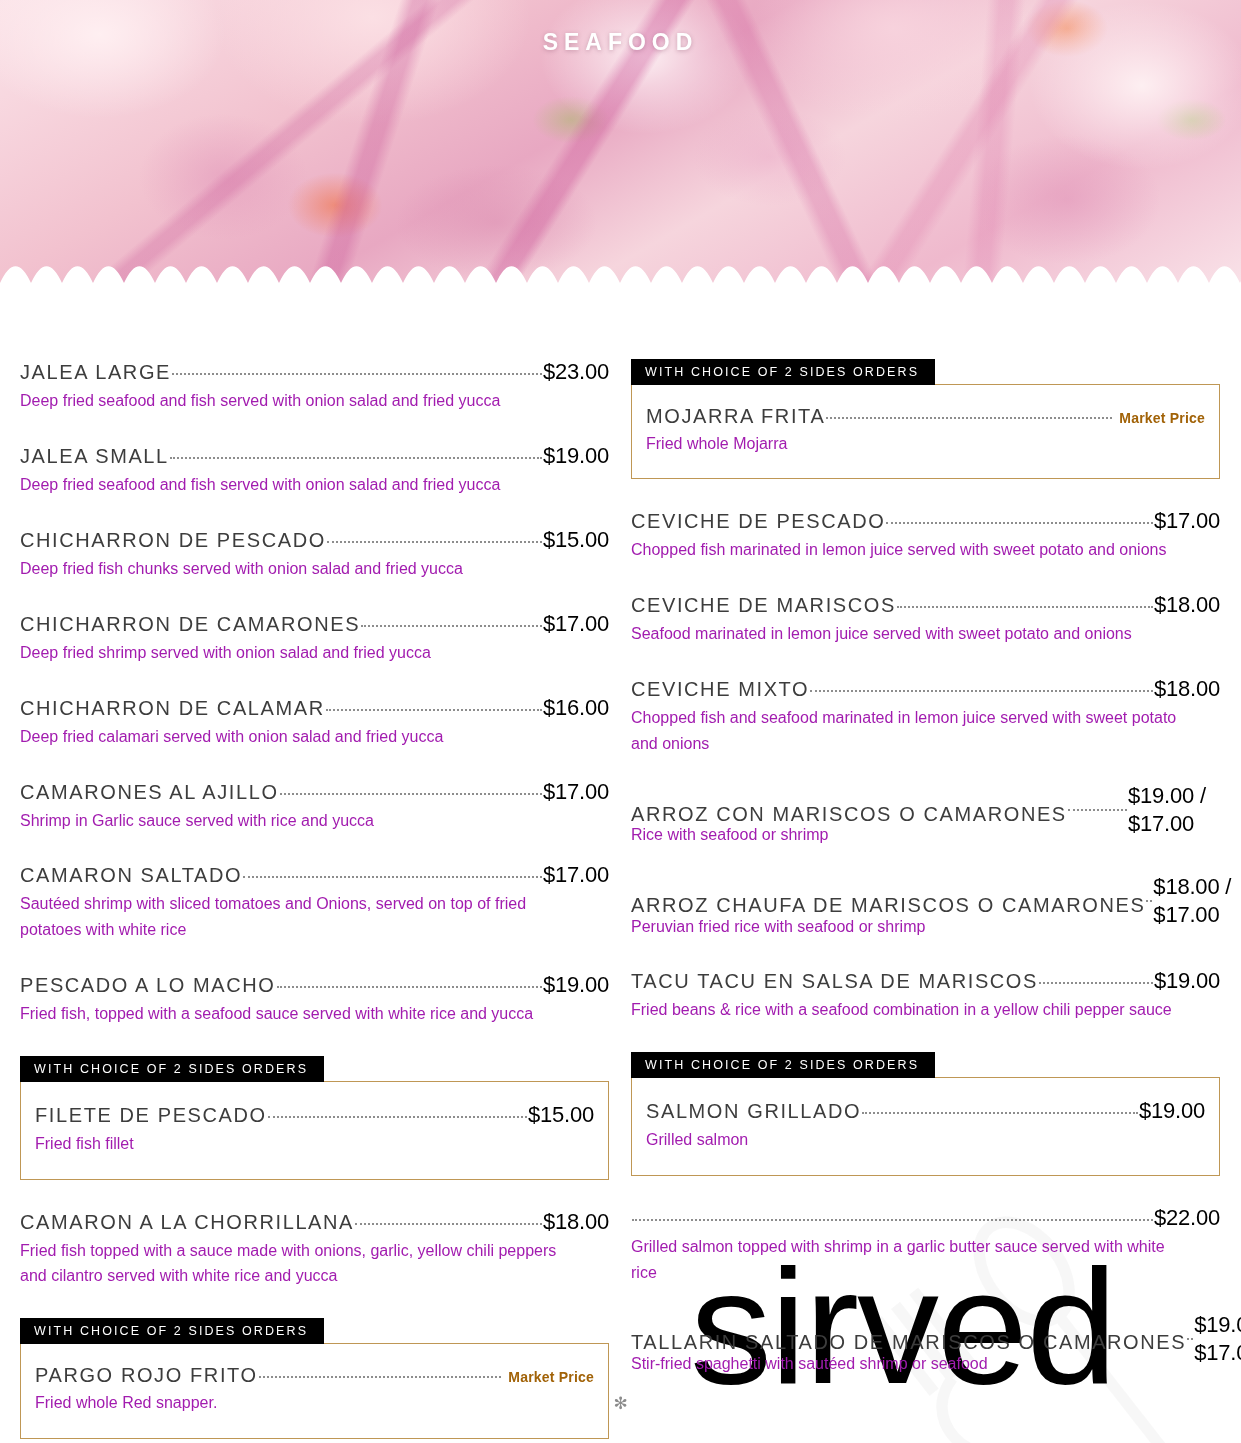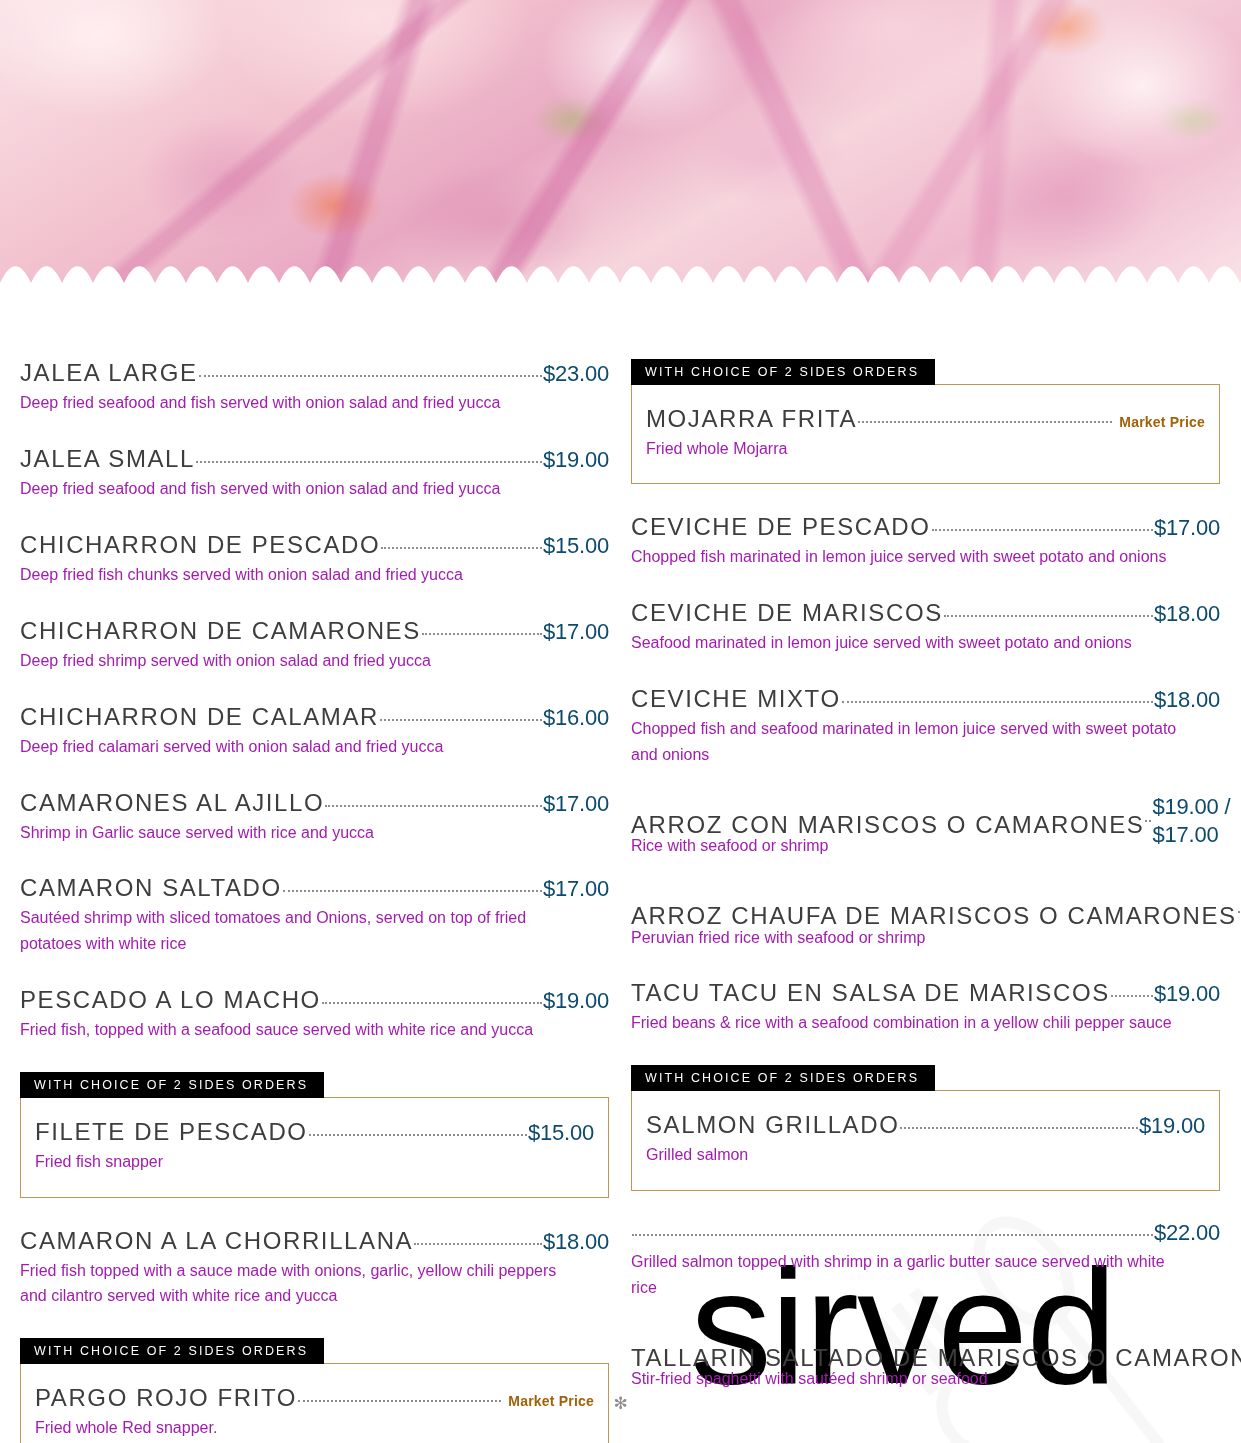--- a/index.html
+++ b/index.html
@@ -118,37 +118,37 @@
   
   .item { margin-bottom: 29px; }
   .item:last-child { margin-bottom: 0; }
 
   .item-head {
     display: flex;
     align-items: baseline;
     width: 100%;
   }
   .item-name {
-    font-size: 24px;
+    font-size: 20px;
     letter-spacing: 1.6px;
     color: #3d3d3d;
     white-space: nowrap;
     font-weight: normal;
   }
   .leader {
     flex: 1 1 auto;
     min-width: 6px;
     border-bottom: 2.5px dotted #8d8d8d;
     transform: translateY(-4px);
     margin: 0 1px;
     height: 1px;
   }
   .item-price {
     font-size: 22px;
-    color: #0c4a6e;
+    color: #000000;
     white-space: nowrap;
     font-weight: normal;
     letter-spacing: -0.2px;
   }
   .item-price.market {
     font-size: 14px;
     font-weight: bold;
     letter-spacing: 0.2px;
     color: #a16207;
     padding-left: 6px;
@@ -202,20 +202,21 @@
     color: #8c8c8c;
     line-height: 1;
   }
 </style>
 </head>
 <body>
 
 <div class="hero">
   <div class="hero-photo"></div>
   <div class="hero-strands"></div>
+  <div class="hero-title">SEAFOOD</div>
   <svg class="hero-scallop" viewBox="0 0 1241 22" preserveAspectRatio="none" xmlns="http://www.w3.org/2000/svg">
     <path id="scallop-path" fill="#ffffff" d="M0 22 L0 20 Q 15.5 -13.64 31 20 Q 46.5 -13.64 62 20 Q 77.5 -13.64 93 20 Q 108.5 -13.64 124 20 Q 139.5 -13.64 155 20 Q 170.5 -13.64 186 20 Q 201.5 -13.64 217 20 Q 232.5 -13.64 248 20 Q 263.5 -13.64 279 20 Q 294.5 -13.64 310 20 Q 325.5 -13.64 341 20 Q 356.5 -13.64 372 20 Q 387.5 -13.64 403 20 Q 418.5 -13.64 434 20 Q 449.5 -13.64 465 20 Q 480.5 -13.64 496 20 Q 511.5 -13.64 527 20 Q 542.5 -13.64 558 20 Q 573.5 -13.64 589 20 Q 604.5 -13.64 620 20 Q 635.5 -13.64 651 20 Q 666.5 -13.64 682 20 Q 697.5 -13.64 713 20 Q 728.5 -13.64 744 20 Q 759.5 -13.64 775 20 Q 790.5 -13.64 806 20 Q 821.5 -13.64 837 20 Q 852.5 -13.64 868 20 Q 883.5 -13.64 899 20 Q 914.5 -13.64 930 20 Q 945.5 -13.64 961 20 Q 976.5 -13.64 992 20 Q 1007.5 -13.64 1023 20 Q 1038.5 -13.64 1054 20 Q 1069.5 -13.64 1085 20 Q 1100.5 -13.64 1116 20 Q 1131.5 -13.64 1147 20 Q 1162.5 -13.64 1178 20 Q 1193.5 -13.64 1209 20 Q 1224.5 -13.64 1240 20 Q 1255.5 -13.64 1271 20 Q 1286.5 -13.64 1302 20 L1241 22 Z"></path>
   </svg>
 </div>
 
 <div class="menu-body">
 
   <div class="watermark-layer">
     <svg class="wm-cutlery" viewBox="0 0 200 200" xmlns="http://www.w3.org/2000/svg">
       <g transform="rotate(-38 100 100)" fill="none" stroke="#f2f2f2" stroke-width="7">
@@ -294,21 +295,21 @@
           </div>
           <div class="item-desc">Fried fish, topped with a seafood sauce served with white rice and yucca</div>
         </div>
         <div class="sides-group"><div class="sides-badge">WITH CHOICE OF 2 SIDES ORDERS</div><div class="sides-box">
             <div class="item">
               <div class="item-head">
                 <span class="item-name">FILETE DE PESCADO</span>
                 <span class="leader"></span>
                 <span class="item-price">$15.00</span>
               </div>
-              <div class="item-desc">Fried fish snapper</div>
+              <div class="item-desc">Fried fish fillet</div>
             </div>
           </div></div>
         <div class="item">
           <div class="item-head">
             <span class="item-name">CAMARON A LA CHORRILLANA</span>
             <span class="leader"></span>
             <span class="item-price">$18.00</span>
           </div>
           <div class="item-desc">Fried fish topped with a sauce made with onions, garlic, yellow chili peppers and cilantro served with white rice and yucca</div>
         </div>

